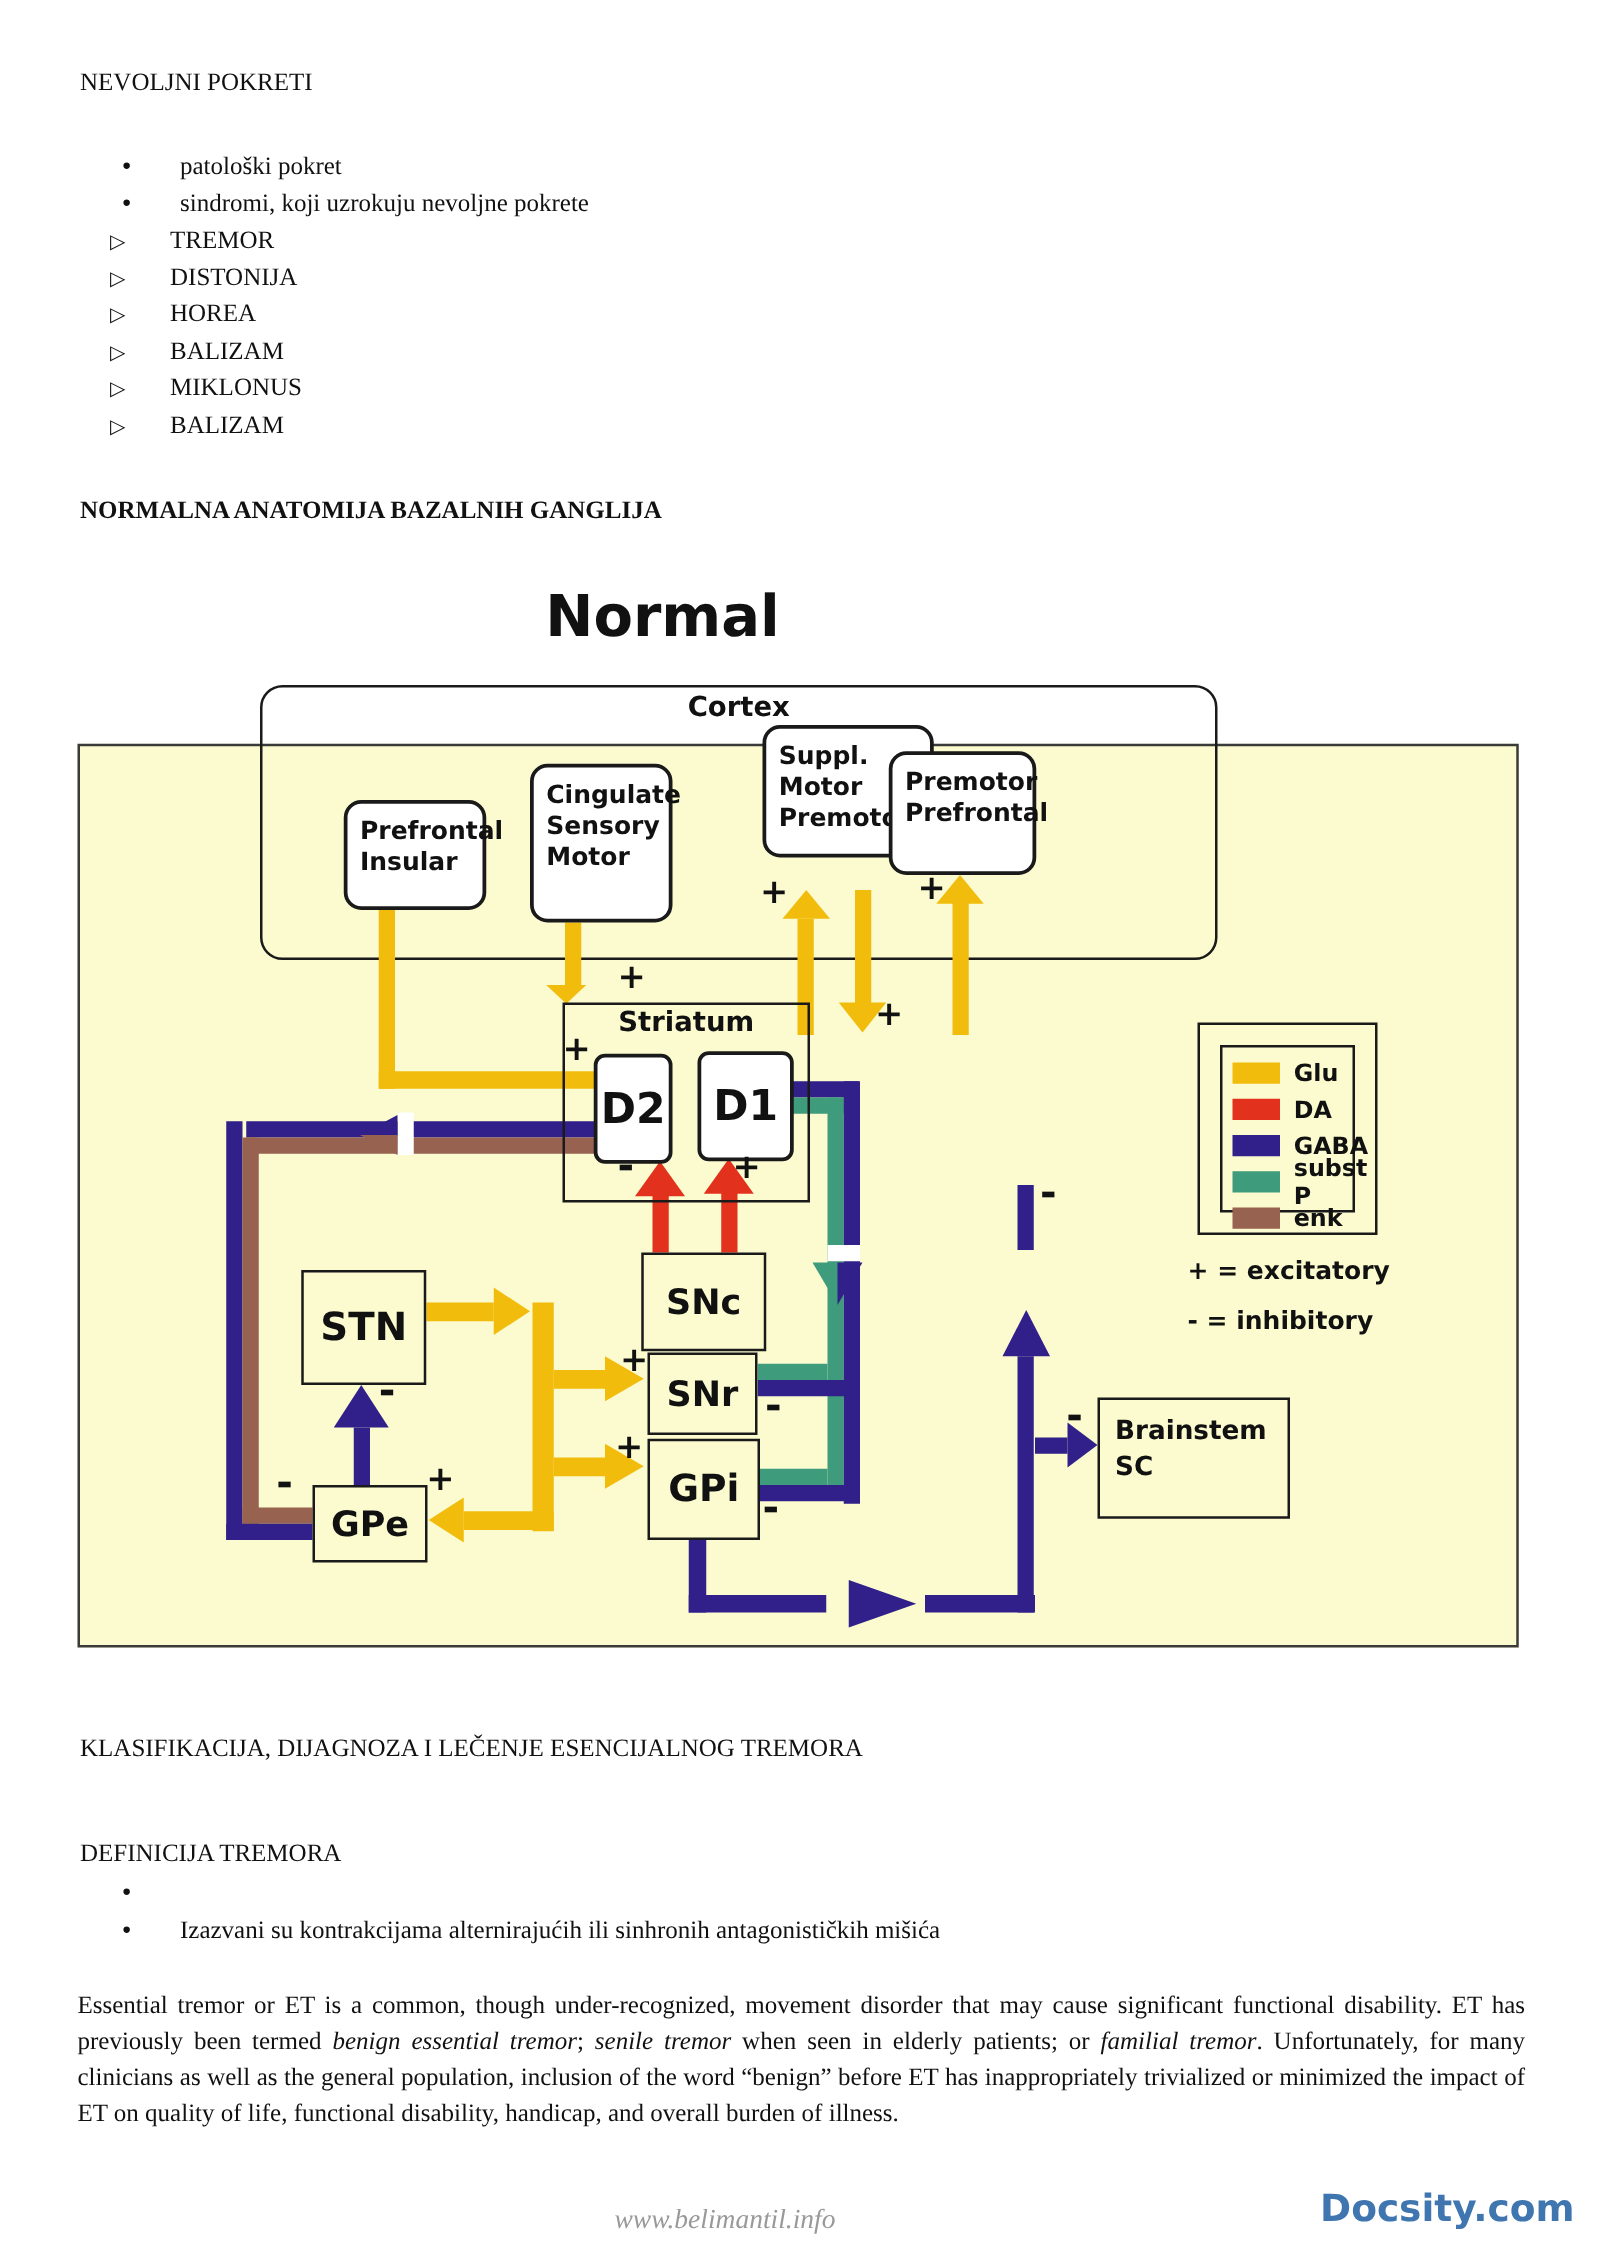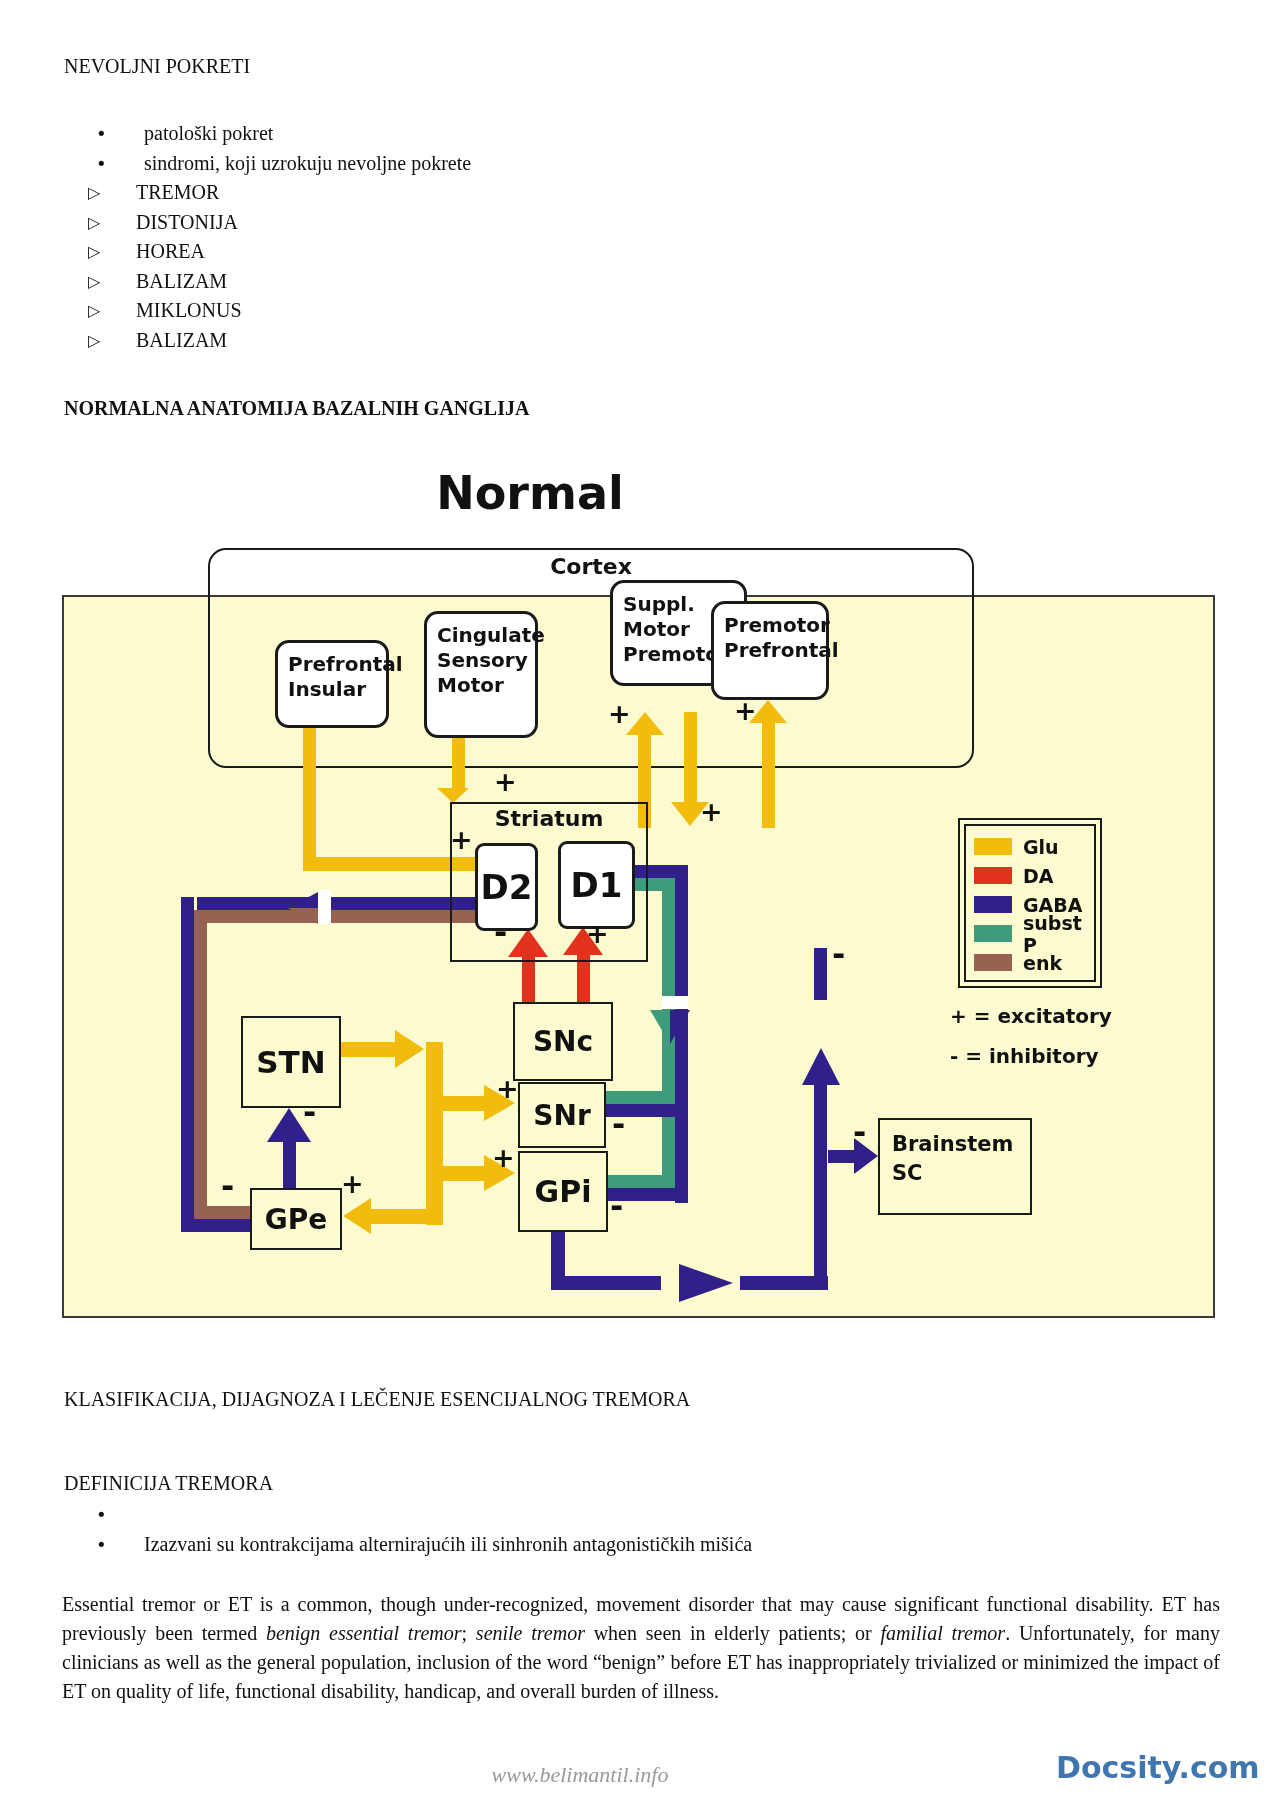--- a/index.html
+++ b/index.html
@@ -167,21 +167,21 @@
   <div class="abs ybox dia" style="left:513px;top:1002px;width:100px;height:79px;display:flex;align-items:center;justify-content:center;font-size:28px;">SNc</div>
   <div class="abs ybox dia" style="left:518px;top:1082px;width:88px;height:66px;display:flex;align-items:center;justify-content:center;font-size:28px;">SNr</div>
   <div class="abs ybox dia" style="left:518px;top:1151px;width:90px;height:81px;display:flex;align-items:center;justify-content:center;font-size:30px;">GPi</div>
   <div class="abs ybox dia" style="left:241px;top:1016px;width:100px;height:92px;display:flex;align-items:center;justify-content:center;font-size:31px;">STN</div>
   <div class="abs ybox dia" style="left:250px;top:1188px;width:92px;height:62px;display:flex;align-items:center;justify-content:center;font-size:28px;">GPe</div>
   <div class="abs ybox dia" style="left:878px;top:1118px;width:154px;height:97px;padding:10px 12px;font-size:21px;line-height:1.4;">
     <div>Brainstem</div>
     <div>SC</div>
   </div>
 
-  <div class="abs" style="left:958px;top:818px;width:144px;height:170px;border:2px solid #1a1a1a;box-sizing:border-box;padding:4px;">
+  <div class="abs" style="left:958px;top:818px;width:144px;height:170px;border:2px solid #1a1a1a;box-sizing:border-box;padding:16px;">
     <div style="border:2px solid #1a1a1a;height:100%;box-sizing:border-box;padding:6px 2px;">
       <div class="legrow">
           <span class="sw" style="background-color: rgb(242, 188, 13);"></span>
           <span class="leglab">Glu</span>
         </div>
       <div class="legrow">
           <span class="sw" style="background-color: rgb(226, 49, 28);"></span>
           <span class="leglab">DA</span>
         </div>
       <div class="legrow">

